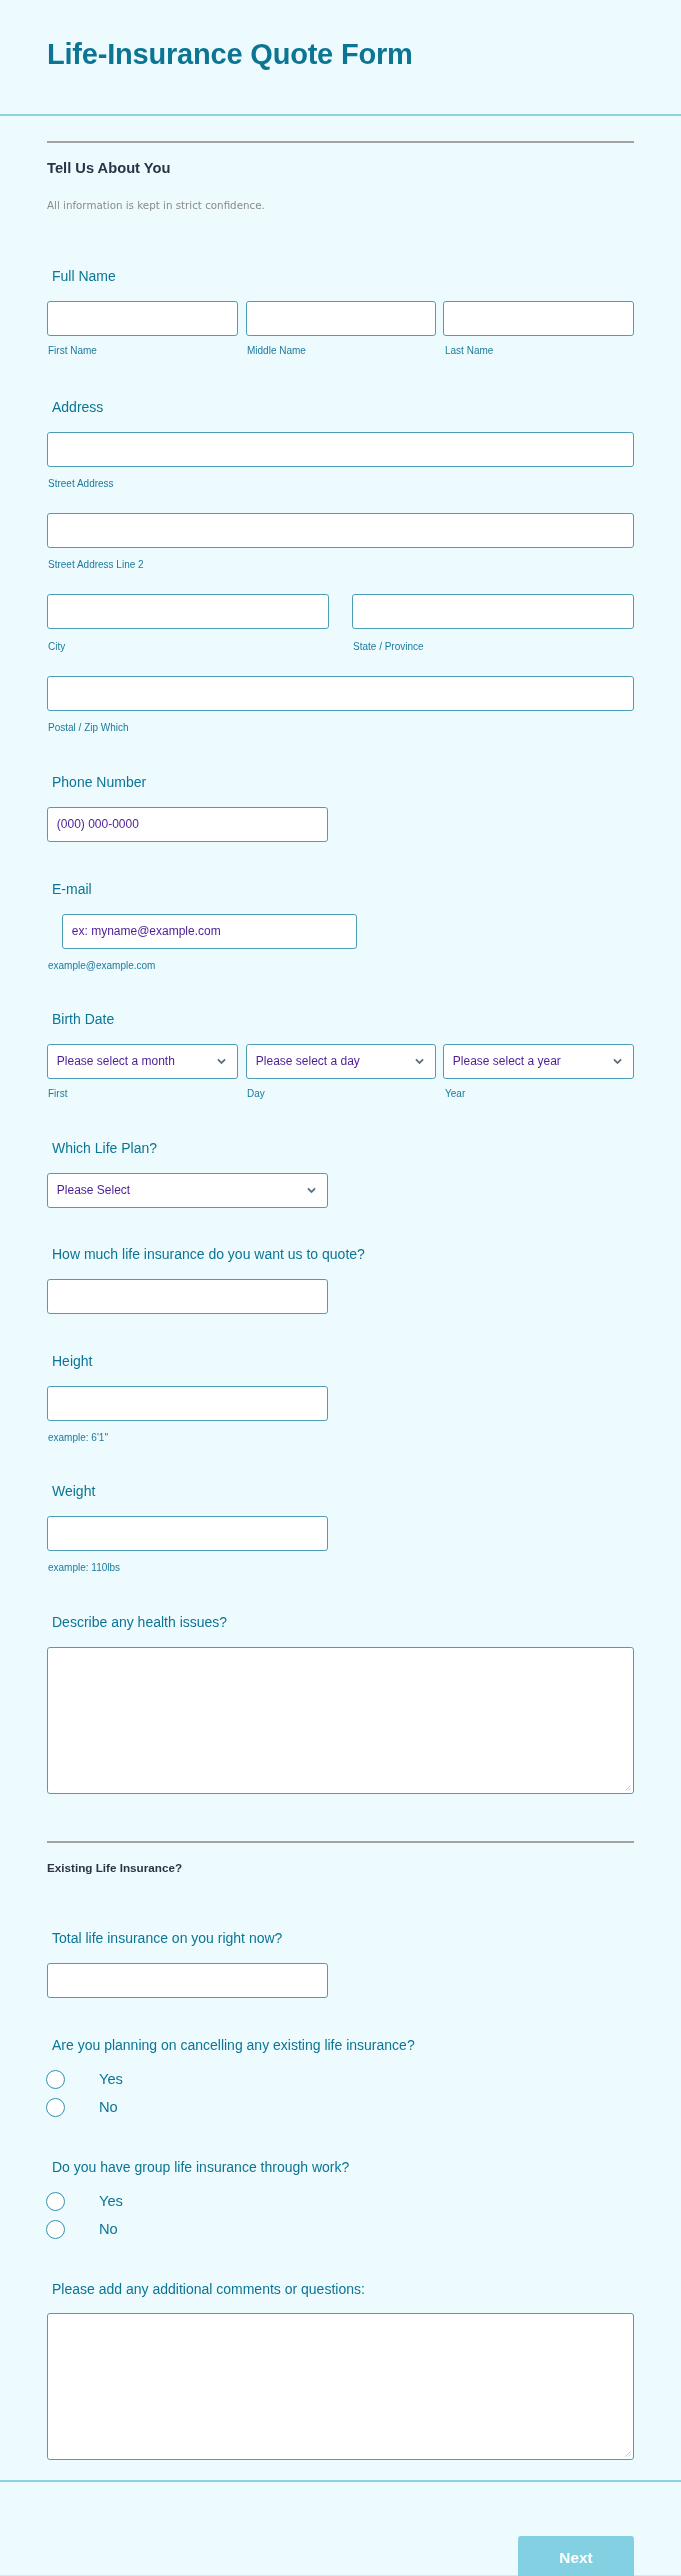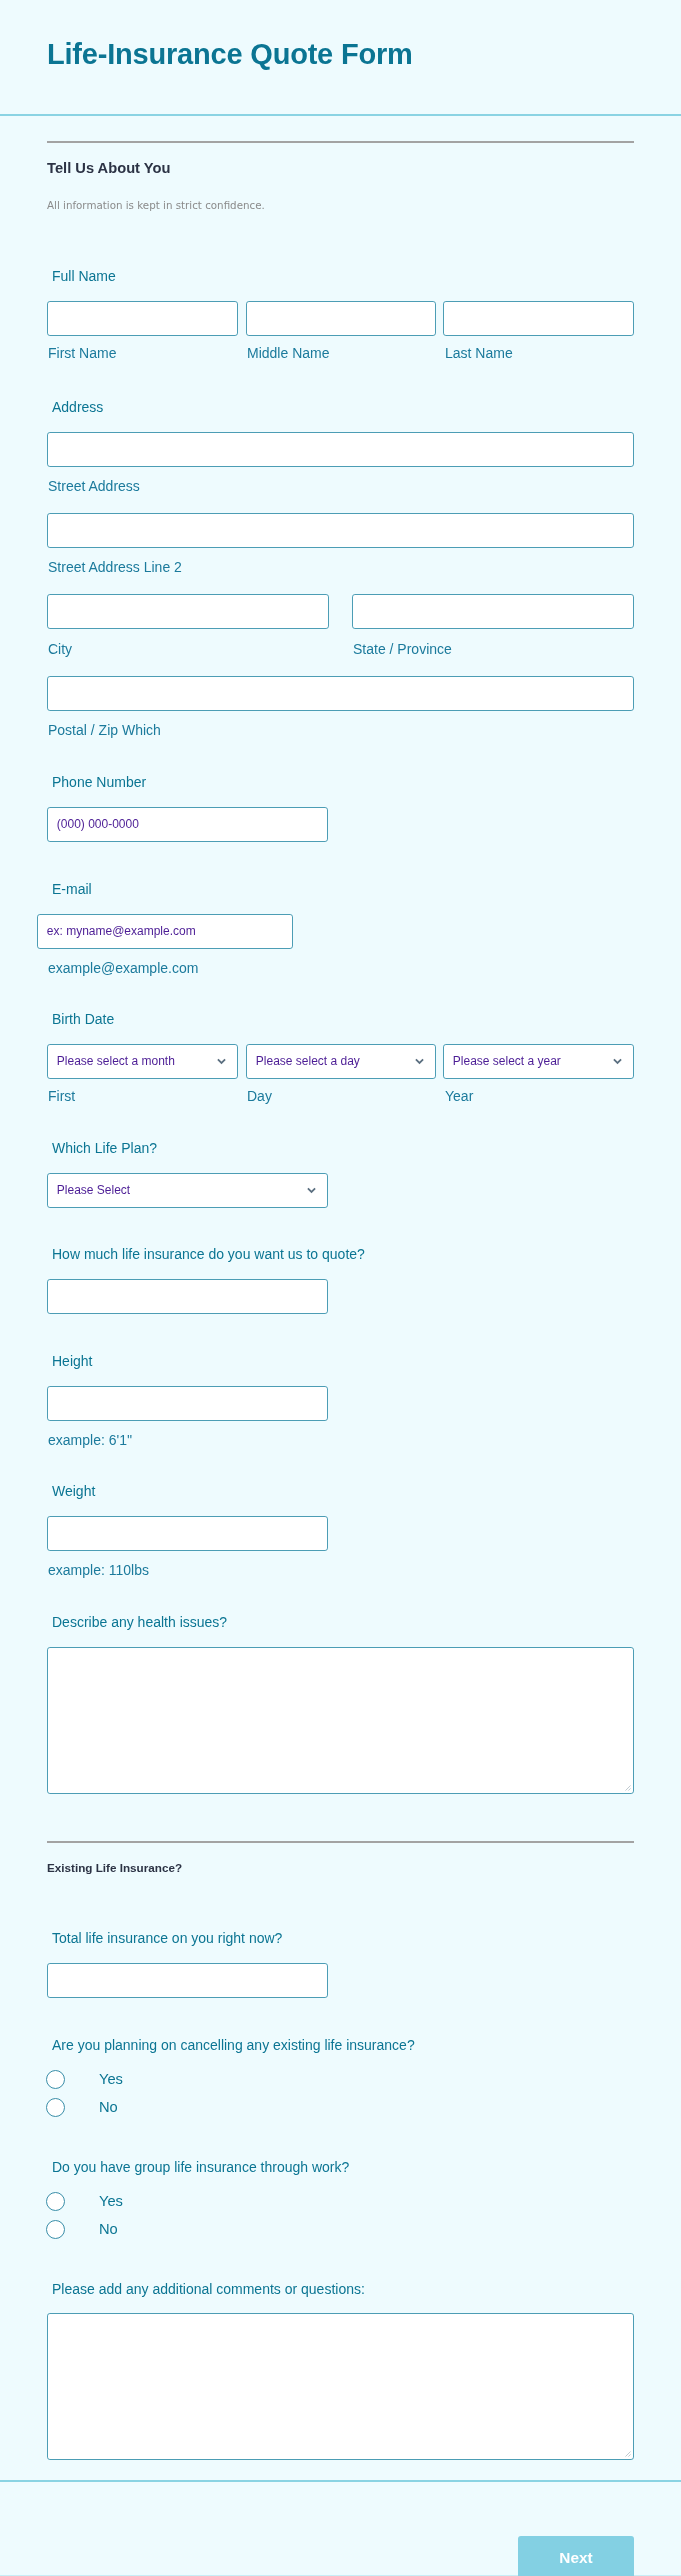--- a/index.html
+++ b/index.html
@@ -7,21 +7,21 @@
   body { font-family: "Liberation Sans", "DejaVu Sans", sans-serif; color: #0b7593; position: relative; overflow: hidden; }
   .frame { position: absolute; left: 0; top: 0; width: 682px; height: 2576px; border-right: 1.5px solid #c6eef6; border-bottom: 1.5px solid #c6eef6; }
   .abs { position: absolute; }
   .title { left: 47px; top: 38px; font-size: 29px; font-weight: bold; color: #0b7593; letter-spacing: -0.2px; }
   .hdr-line { left: 0; top: 114px; width: 682px; height: 1.5px; background: #8ad3e3; }
   .sec-line { left: 47px; top: 141px; width: 587px; height: 1.5px; background: #a3a3a3; }
   .sec-head { left: 47px; top: 160px; font-size: 14.7px; font-weight: bold; color: #2c3345; }
   .sec-sub { left: 47px; top: 199px; font-size: 11.7px; color: #8a8a8a; font-family: "DejaVu Sans", sans-serif; font-size: 10.3px; }
   .sec-head2 { left: 47px; top: 1861px; font-size: 11.7px; font-weight: bold; color: #2c3345; }
   .label { font-size: 14px; color: #0b7593; left: 36px; margin-left: 16px; }
-  .sub { font-size: 14px; color: #1b7a9c; text-align: right; }
+  .sub { font-size: 10px; color: #1b7a9c; text-align: right; }
   .box { background: #fff; border: 1.1px solid #4c9db5; border-radius: 2.9px; height: 35px; }
   .ph { position: absolute; left: 8.8px; top: 8.8px; font-size: 12px; color: #4c1d95; white-space: nowrap; }
   .chev { position: absolute; right: 8.8px; top: 9.5px; width: 13px; height: 13px; }
   .ta { background: #fff; border: 1.1px solid #4c9db5; border-radius: 2.9px; }
   .grip { position: absolute; right: 2.2px; bottom: 2.2px; width: 7.3px; height: 7.3px; }
   .radio { width: 19px; height: 19px; border: 1.1px solid #3a8ea8; border-radius: 50%; background: #fff; }
   .rlabel { font-size: 14.7px; color: #0b7593; margin-left: 25px; }
   .footer-line { left: 0; top: 2480px; width: 682px; height: 1.5px; background: #8ad3e3; }
   .next { left: 518px; top: 2507px; width: 116px; height: 43px; background: #83d0e3; border-radius: 2.9px; color: #fff; font-size: 15.4px; font-weight: bold; display: flex; align-items: center; justify-content: center; margin-top: 29px; }
 </style>
@@ -56,21 +56,21 @@
 <div class="abs sub" style="left:353px;top:641px">State / Province</div>
 <div class="abs box" style="left:47px;top:676px;width:587px"></div>
 <div class="abs sub" style="left:48px;top:722px">Postal / Zip Which</div>
 
 <div class="abs label" style="top:774px">Phone Number</div>
 <div class="abs box" style="left:47px;top:807px;width:281px">
   <span class="ph">(000) 000-0000</span>
 </div>
 
 <div class="abs label" style="top:881px">E-mail</div>
-<div class="abs box" style="left:37px;top:914px;width:256px">
+<div class="abs box" style="left:62px;top:914px;width:295px">
   <span class="ph">ex: myname@example.com</span>
 </div>
 <div class="abs sub" style="left:48px;top:960px">example@example.com</div>
 
 <div class="abs label" style="top:1011px">Birth Date</div>
 <div class="abs box" style="left:47px;top:1044px;width:191px">
   <span class="ph">Please select a month</span>
   <svg class="chev" viewBox="0 0 18 18">
       <path d="M4 6 L9 11 L14 6" fill="none" stroke="#5b6f80" stroke-width="2.4"></path>
     </svg>

